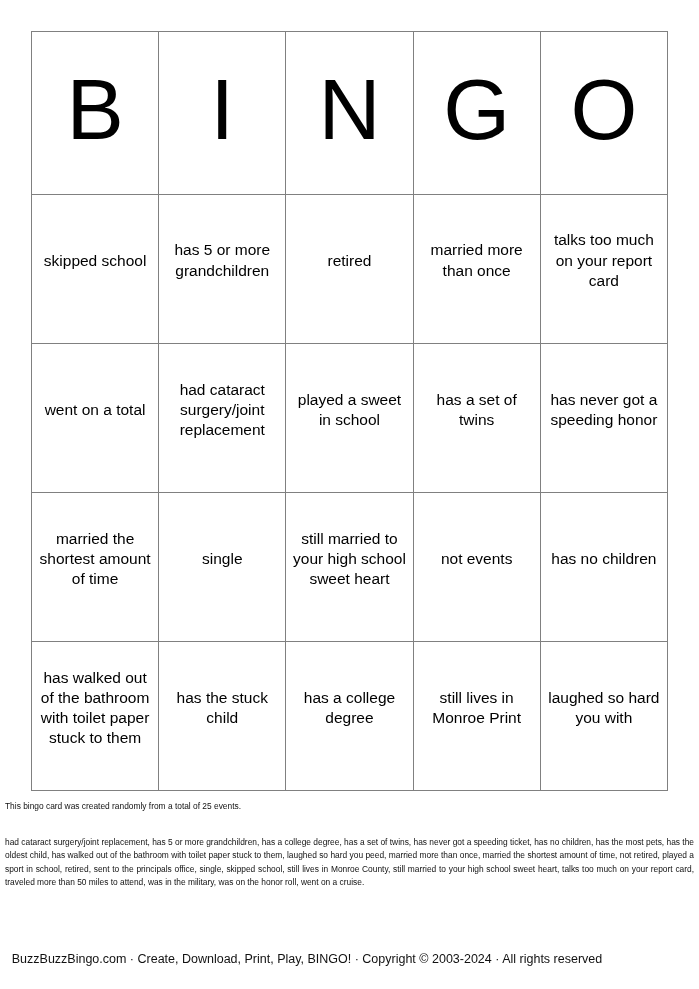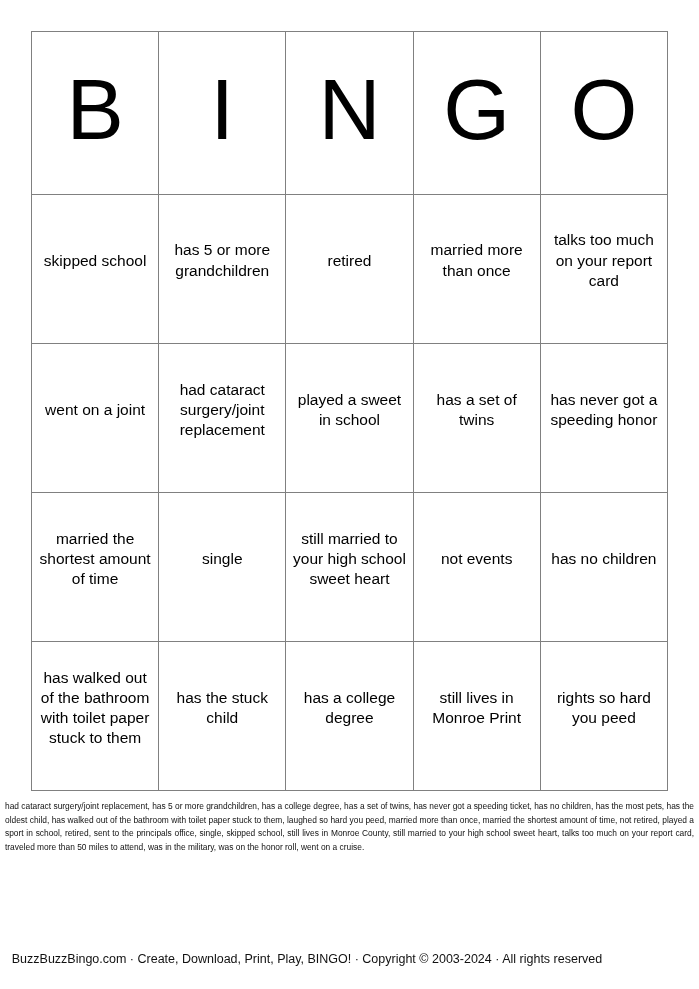--- a/index.html
+++ b/index.html
@@ -88,20 +88,21 @@
     line-height: 1.62;
     text-align: left;
     color: #111111;
   }
   #disclaimer .dline {
     display: block;
   }
   #disclaimer .events-line {
     display: block;
     text-align: justify;
+    margin-top: 22px;
   }
 
   
   #footer {
     position: absolute;
     left: 0;
     top: 952px;
     width: 614px;
     text-align: center;
     font-size: 12.5px;
@@ -147,21 +148,21 @@
       <div class="grid-cell">
         <span class="cell-text">married more than once</span>
       </div>
       <div class="grid-cell">
         <span class="cell-text">talks too much on your report card</span>
       </div>
     </div>
 
     <div class="grid-row body-row">
       <div class="grid-cell">
-        <span class="cell-text">went on a joint</span>
+        <span class="cell-text">went on a total</span>
       </div>
       <div class="grid-cell">
         <span class="cell-text">had cataract surgery/joint replacement</span>
       </div>
       <div class="grid-cell">
         <span class="cell-text">played a sweet in school</span>
       </div>
       <div class="grid-cell">
         <span class="cell-text">has a set of twins</span>
       </div>
@@ -196,27 +197,28 @@
       <div class="grid-cell">
         <span class="cell-text">has the stuck child</span>
       </div>
       <div class="grid-cell">
         <span class="cell-text">has a college degree</span>
       </div>
       <div class="grid-cell">
         <span class="cell-text">still lives in Monroe Print</span>
       </div>
       <div class="grid-cell">
-        <span class="cell-text">rights so hard you peed</span>
+        <span class="cell-text">laughed so hard you with</span>
       </div>
     </div>
 
   </div>
 
   <div id="disclaimer">
+    <span class="dline">This bingo card was created randomly from a total of 25 events.</span>
     <span class="events-line">had cataract surgery/joint replacement, has 5 or more grandchildren, has a college degree, has a set of twins, has never got a speeding ticket, has no children, has the most pets, has the oldest child, has walked out of the bathroom with toilet paper stuck to them, laughed so hard you peed, married more than once, married the shortest amount of time, not retired, played a sport in school, retired, sent to the principals office, single, skipped school, still lives in Monroe County, still married to your high school sweet heart, talks too much on your report card, traveled more than 50 miles to attend, was in the military, was on the honor roll, went on a cruise.</span>
   </div>
 
   <div id="footer">
     <span>BuzzBuzzBingo.com · Create, Download, Print, Play, BINGO! · Copyright © 2003-2024 · All rights reserved</span>
   </div>
 
 </div>
 
 </body></html>

